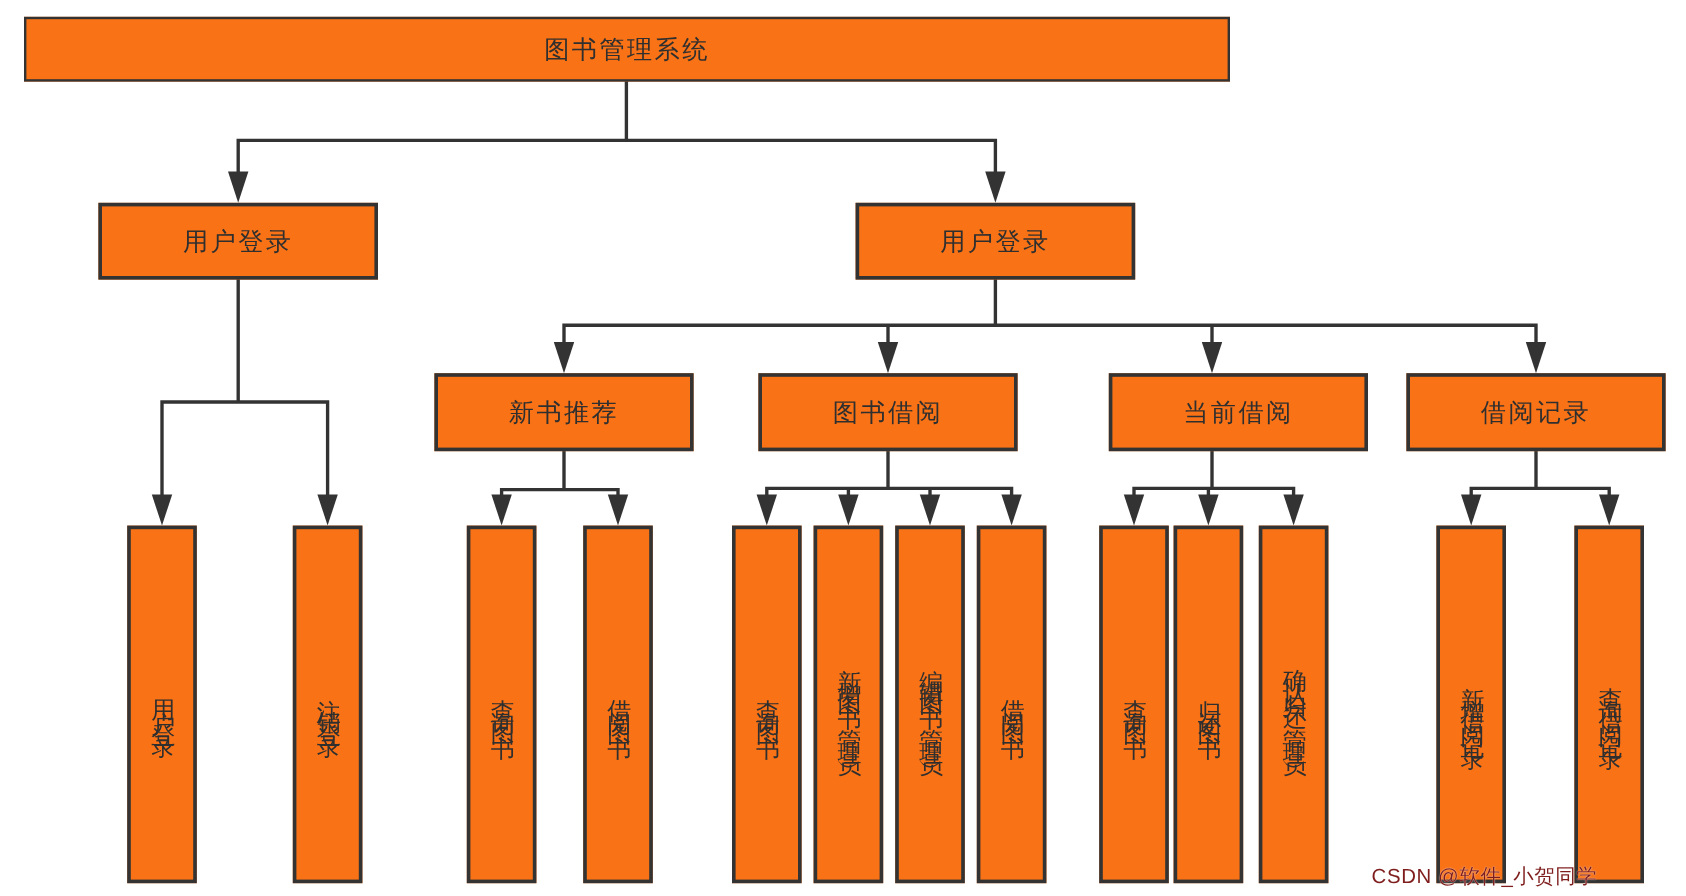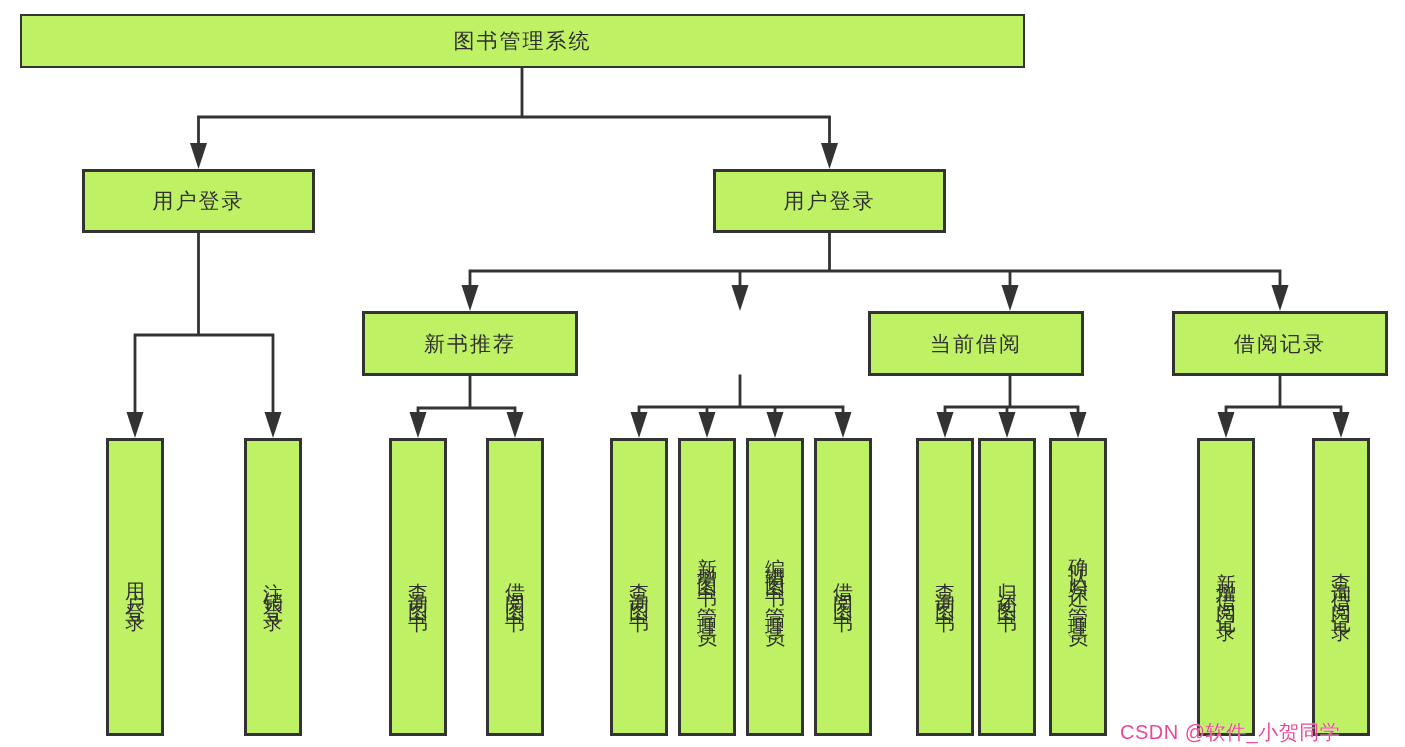--- a/index.html
+++ b/index.html
@@ -12,21 +12,21 @@
     overflow: hidden;
   }
   #connectors {
     position: absolute;
     left: 0; top: 0;
     z-index: 1;
   }
   .box {
     position: absolute;
     box-sizing: border-box;
-    background: #bef264;
+    background: #f97316;
     border: 3px solid #333333;
     display: flex;
     align-items: center;
     justify-content: center;
     z-index: 2;
   }
   .box.root { border-width: 2.5px; }
   .hlabel {
     font-size: 21px;
     letter-spacing: 2px;
@@ -38,25 +38,25 @@
     writing-mode: vertical-lr;
     text-orientation: mixed;
     font-size: 20px;
     letter-spacing: 10px;
     line-height: 1.15;
     color: #2f2f2f;
     white-space: nowrap;
   }
   #watermark {
     position: absolute;
-    left: 1120px;
+    left: 1143px;
     top: 719px;
     z-index: 5;
-    font-size: 20px;
-    color: #ec4899;
+    font-size: 17px;
+    color: #7f1d1d;
     letter-spacing: 0.5px;
     white-space: nowrap;
     text-shadow: 0 0 1px #ffffff;
   }
 </style>
 </head>
 <body>
 
 <div id="canvas">
 
@@ -107,21 +107,24 @@
   <div class="box" style="left:82px; top:169px; width:233px; height:64px;">
     <span class="hlabel">用户登录</span>
   </div>
   <div class="box" style="left:713px; top:169px; width:233px; height:64px;">
     <span class="hlabel">用户登录</span>
   </div>
 
   <div class="box" style="left:362px; top:311px; width:216px; height:65px;">
     <span class="hlabel">新书推荐</span>
   </div>
-  <div class="box" style="left:868px; top:311px; width:216px; height:65px;">
+  <div class="box" style="left:632px; top:311px; width:216px; height:65px;">
+    <span class="hlabel">图书借阅</span>
+  </div>
+  <div class="box" style="left:924px; top:311px; width:216px; height:65px;">
     <span class="hlabel">当前借阅</span>
   </div>
   <div class="box" style="left:1172px; top:311px; width:216px; height:65px;font-family:Liberation Mono, monospace;">
     <span class="hlabel">借阅记录</span>
   </div>
 
   <div class="box leaf" style="left:106px;">
     <span class="vlabel">用户登录</span>
   </div>
   <div class="box leaf" style="left:244px;">

